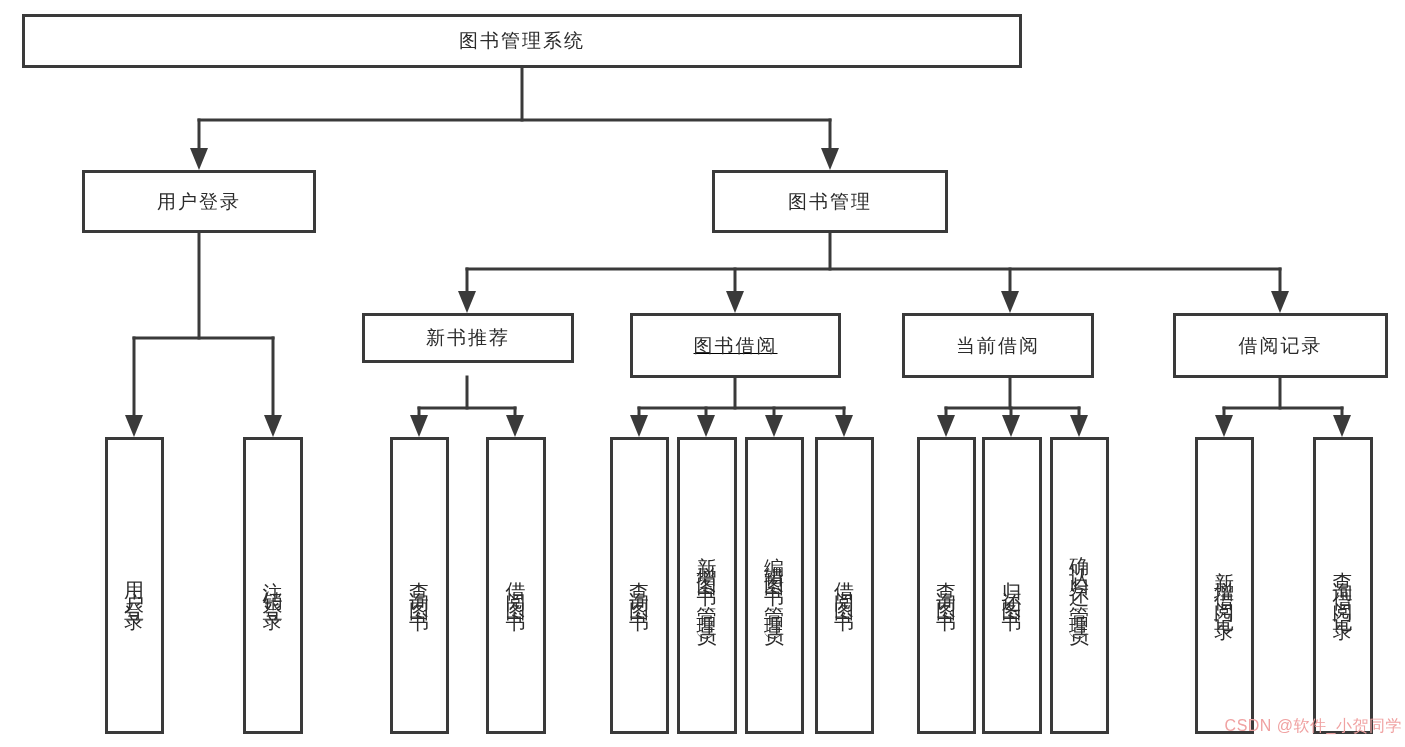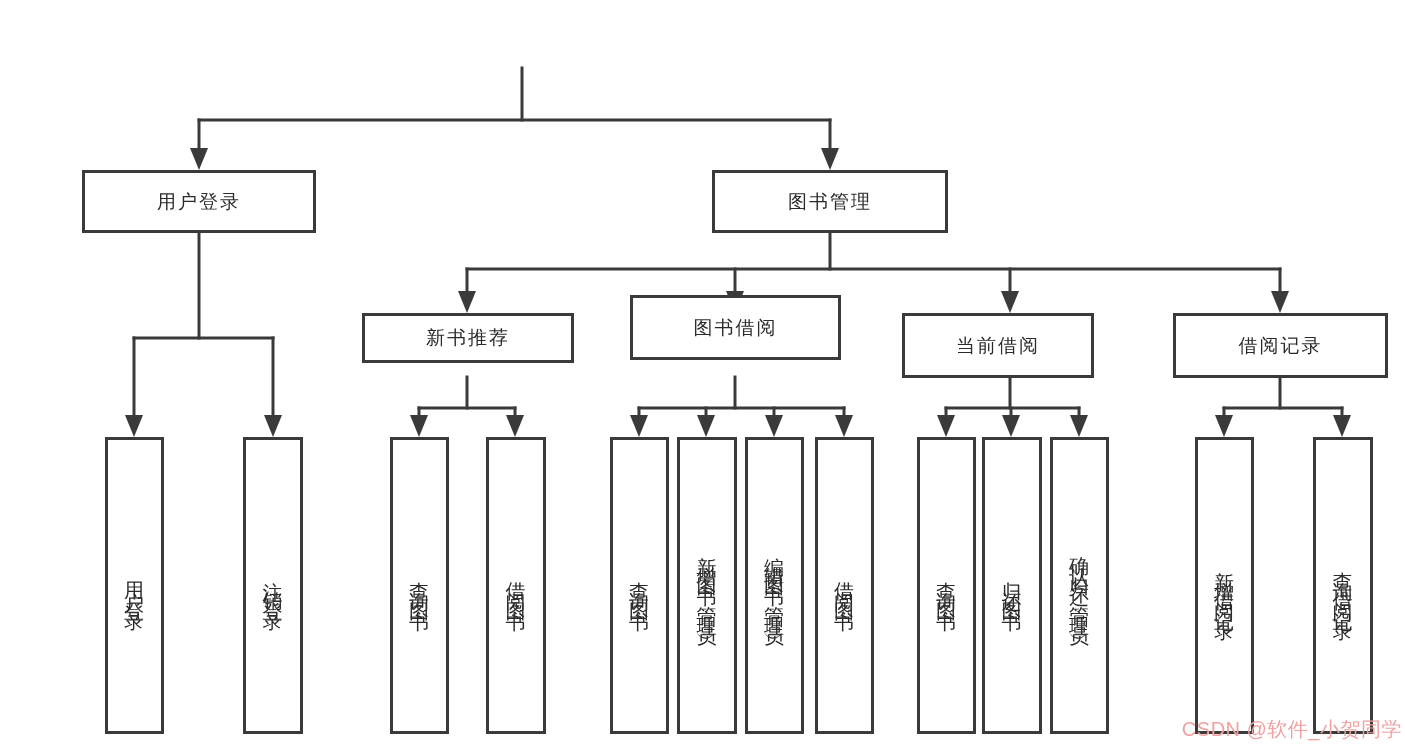--- a/index.html
+++ b/index.html
@@ -32,21 +32,21 @@
     text-orientation:upright;
     font-size:20px;
     letter-spacing:10px;
     line-height:1.0;
     color:#2b2b2b;
   }
   .watermark{
     position:absolute;
     top:716px;
     right:3px;
-    font-size:20px;
+    font-size:16px;
     letter-spacing:0.5px;
     color:#f0a2a2;
     z-index:3;
     white-space:nowrap;
   }
 </style>
 </head>
 <body>
 
 <div class="stage">
@@ -110,32 +110,35 @@
       <polygon points="765,415 783,415 774,437"></polygon>
       <polygon points="835,415 853,415 844,437"></polygon>
       <polygon points="937,415 955,415 946,437"></polygon>
       <polygon points="1002,415 1020,415 1011,437"></polygon>
       <polygon points="1070,415 1088,415 1079,437"></polygon>
       <polygon points="1215,415 1233,415 1224,437"></polygon>
       <polygon points="1333,415 1351,415 1342,437"></polygon>
     </g>
   </svg>
 
+  <div class="node" style="left:22px;top:14px;width:1000px;height:54px;">
+    <span class="h-label">图书管理系统</span>
+  </div>
 
   <div class="node" style="left:82px;top:170px;width:234px;height:63px;">
     <span class="h-label">用户登录</span>
   </div>
   <div class="node" style="left:712px;top:170px;width:236px;height:63px;font-family:Liberation Mono, monospace;">
     <span class="h-label">图书管理</span>
   </div>
 
   <div class="node" style="left:362px;top:313px;width:212px;height:50px;">
     <span class="h-label">新书推荐</span>
   </div>
-  <div class="node" style="left:630px;top:295px;width:211px;height:65px;">
+  <div class="node" style="left:630px;top:313px;width:211px;height:65px;text-decoration:underline;">
     <span class="h-label">图书借阅</span>
   </div>
   <div class="node" style="left:902px;top:313px;width:192px;height:65px;">
     <span class="h-label">当前借阅</span>
   </div>
   <div class="node" style="left:1173px;top:313px;width:215px;height:65px;">
     <span class="h-label">借阅记录</span>
   </div>
 
   <div class="node" style="left:105px;top:437px;width:59px;height:297px;">

